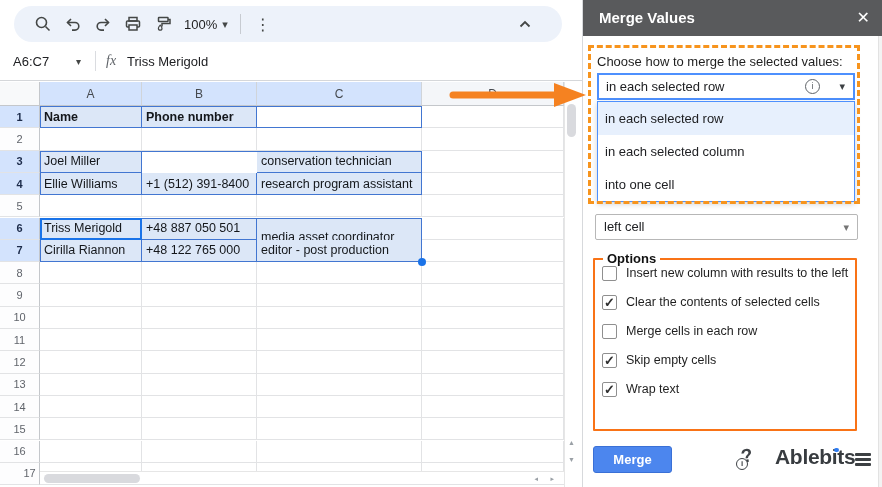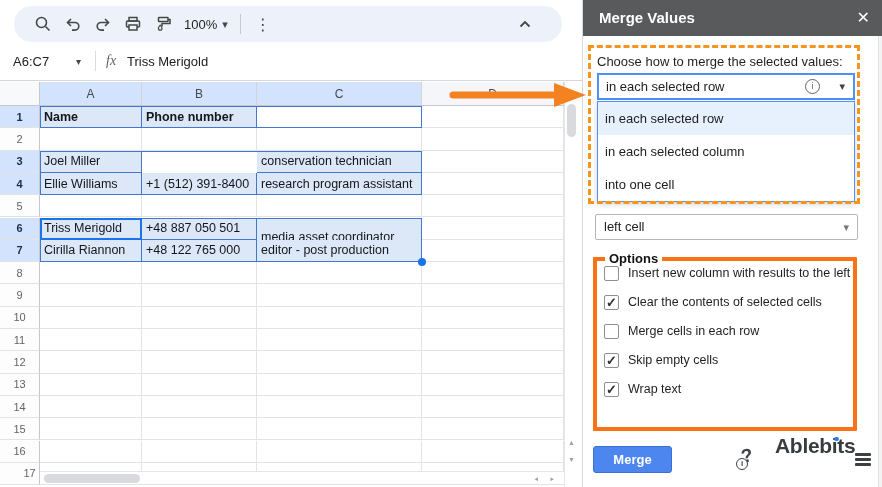--- a/index.html
+++ b/index.html
@@ -94,38 +94,38 @@
               box-shadow:0 2px 6px rgba(0,0,0,0.18); display:flex; flex-direction:column; }
   .dditem { flex:1; display:flex; align-items:center; padding-left:7px;
             font-size:13px; color:#202124; cursor:pointer; }
   .dditem.sel { background:#e7f0fd; }
   .place { position:absolute; left:14px; top:190px; font-size:13px; color:#1f1f1f; z-index:1; }
   .sel2 { position:absolute; left:12px; top:214px; width:263px; height:26px;
           border:1px solid #b7b7b7; border-radius:2px; background:#fff; cursor:pointer; }
   .sel2 .val { position:absolute; left:8px; line-height:24px; font-size:13px; }
   .sel2 .caret { position:absolute; right:8px; line-height:24px; font-size:11px; color:#757575; }
   .opts { position:absolute; left:10px; top:251px; width:264px; height:180px;
-          border:4px solid #f97316; border-radius:1px; }
+          border:2px solid #f97316; border-radius:1px; }
   .opts legend { margin-left:8px; padding:0 4px; font-size:13px; font-weight:bold; color:#111; }
   .cbrow { height:29px; display:flex; align-items:flex-start; margin-left:7px; gap:9px; cursor:pointer; }
   .cbbox { width:15px; height:15px; border:1px solid #8f8f8f; border-radius:2px;
            background:#fff; position:relative; flex:0 0 auto; font-size:13px;
            line-height:13px; text-align:center; color:#303030; font-weight:bold; }
   .cblabel { font-size:12.5px; color:#1f1f1f; white-space:nowrap; }
   .mergebtn { position:absolute; left:10px; top:446px; width:79px; height:27px;
               background:#4c86ee; border:1px solid #3a70d6; border-radius:3px;
               color:#fff; font-size:13px; font-weight:bold; text-align:center;
               line-height:25px; cursor:pointer; }
   .help { position:absolute; left:152px; top:447px; width:26px; height:24px; cursor:pointer; }
   .help .q { position:absolute; left:6px; top:-2px; font-size:19px; font-weight:bold;
              color:#3f4347; transform:rotate(-10deg); }
   .help .ci { position:absolute; left:1px; top:11px; width:12px; height:12px;
               border:1.4px solid #3f4347; border-radius:50%; background:#fff;
               font-size:8px; font-weight:bold; text-align:center; line-height:10px; color:#3f4347; }
-  .brand { position:absolute; left:192px; top:434px; font-size:21px; font-weight:bold;
+  .brand { position:absolute; left:192px; top:445px; font-size:21px; font-weight:bold;
            color:#383c40; letter-spacing:-0.3px; }
   .brand-dot { position:absolute; left:59px; top:2.6px; width:4.6px; height:4.6px;
                border-radius:50%; background:#2e7bf0; }
   .burger { position:absolute; left:272px; top:453px; width:16px; height:13px;
             display:flex; flex-direction:column; justify-content:space-between; cursor:pointer; }
   .burger span { display:block; height:2.6px; background:#3c4043; border-radius:1px; }
 </style>
 </head>
 <body>
 

